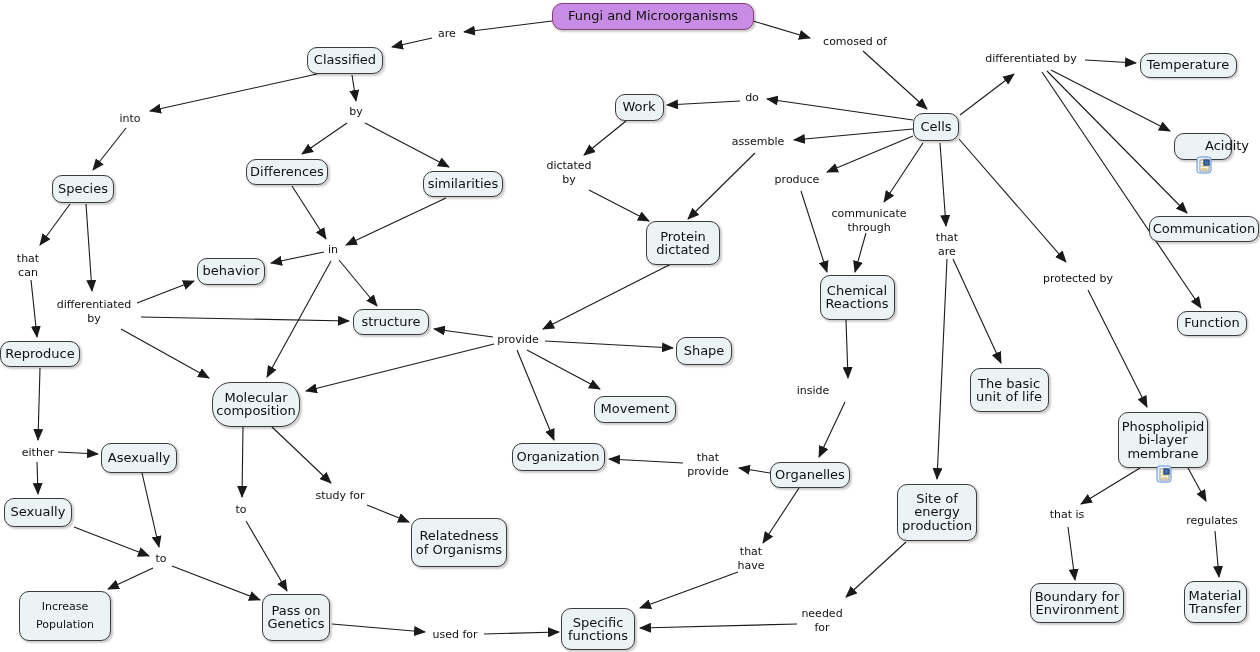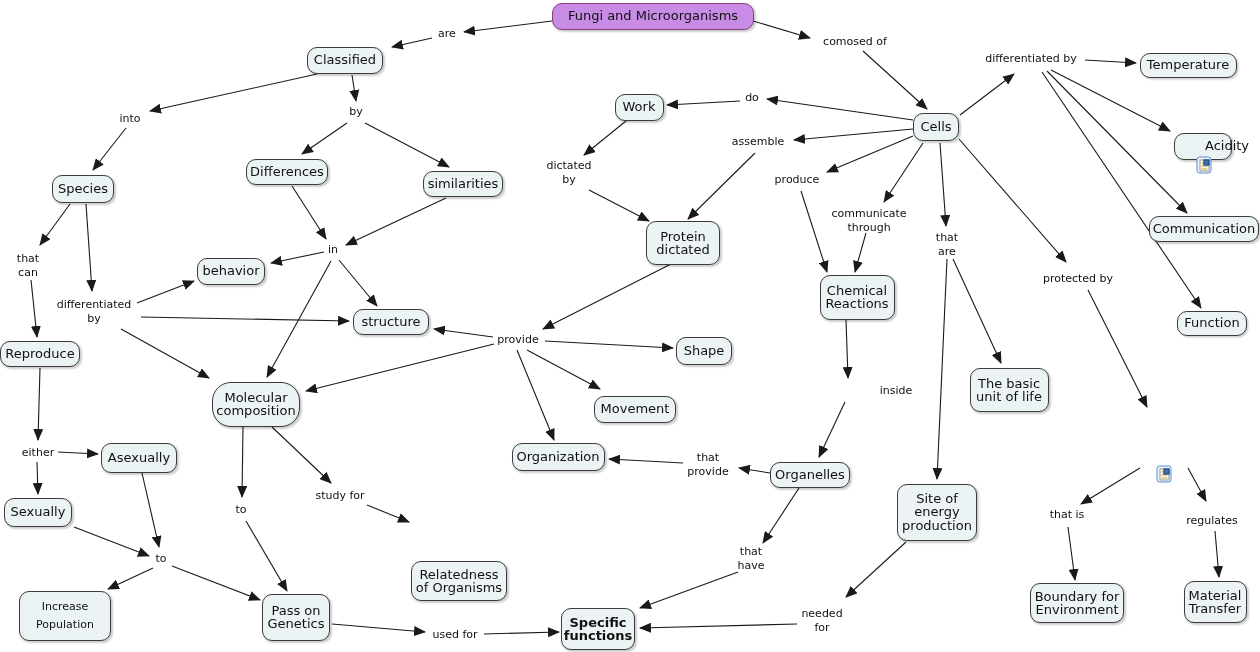--- a/index.html
+++ b/index.html
@@ -137,24 +137,24 @@
     <div class="node" style="left: 353px; top: 309px; width: 76px; height: 26px;">structure</div>
     <div class="node" style="left: 212px; top: 381.5px; width: 88px; height: 45px; border-radius: 19px;">Molecular
 composition</div>
     <div class="node" style="left: 0px; top: 341px; width: 80px; height: 26px;">Reproduce</div>
     <div class="node" style="left: 101px; top: 443px; width: 76px; height: 30px;">Asexually</div>
     <div class="node" style="left: 4px; top: 497.5px; width: 68px; height: 29px;">Sexually</div>
     <div class="node big" style="left: 19px; top: 591px; width: 92px; height: 50px;">Increase
 Population</div>
     <div class="node" style="left: 262px; top: 593.5px; width: 68px; height: 47px;">Pass on
 Genetics</div>
-    <div class="node" style="left: 411px; top: 518px; width: 96px; height: 40px; margin-top: 43px;">Relatedness
+    <div class="node" style="left: 411px; top: 518px; width: 96px; height: 49px;">Relatedness
 of Organisms</div>
     <div class="node" style="left: 511.5px; top: 443px; width: 93px; height: 28px;">Organization</div>
-    <div class="node" style="left: 561px; top: 608px; width: 74px; height: 42px; font-weight: bold;">Specific
+    <div class="node" style="left: 561px; top: 608px; width: 74px; height: 42px;">Specific
 functions</div>
     <div class="node" style="left: 594px; top: 395.5px; width: 82px; height: 27px;">Movement</div>
     <div class="node" style="left: 676px; top: 337px; width: 56px; height: 28px;">Shape</div>
     <div class="node" style="left: 646px; top: 221px; width: 74px; height: 44px;">Protein
 dictated</div>
     <div class="node" style="left: 614.5px; top: 93.5px; width: 49px; height: 27px;">Work</div>
     <div class="node" style="left: 807.5px; top: 274.5px; width: 75px; height: 45px; margin-left: 12px;">Chemical
 Reactions</div>
     <div class="node" style="left: 770px; top: 462px; width: 80px; height: 26px;">Organelles</div>
     <div class="node" style="left: 913px; top: 113px; width: 46px; height: 28px;">Cells</div>
@@ -168,20 +168,23 @@
       </span>
       <span class="thumb"></span>
     </div>
     <div class="node" style="left: 1149px; top: 216px; width: 110px; height: 26px;">Communication</div>
     <div class="node" style="left: 1177px; top: 310.5px; width: 70px; height: 25px;">Function</div>
     <div class="node" style="left: 969.5px; top: 368px; width: 79px; height: 44px;">The basic
 unit of life</div>
     <div class="node" style="left: 897px; top: 483.5px; width: 80px; height: 57px;">Site of
 energy
 production</div>
+    <div class="node" style="left: 1118px; top: 412px; width: 90px; height: 56px;">Phospholipid
+bi-layer
+membrane</div>
     <div class="resource-icon" style="left: 1164px; top: 474px;">
       <span class="page">
         <i></i>
         <i></i>
         <i></i>
       </span>
       <span class="thumb"></span>
     </div>
     <div class="node" style="left: 1030px; top: 583px; width: 94px; height: 40px;">Boundary for
 Environment</div>
@@ -201,21 +204,21 @@
     <div class="link-label" style="left: 752px; top: 98px;">do</div>
     <div class="link-label" style="left: 758px; top: 142px;">assemble</div>
     <div class="link-label" style="left: 797px; top: 180px;">produce</div>
     <div class="link-label" style="left: 869px; top: 220px;">communicate
 through</div>
     <div class="link-label" style="left: 947px; top: 244px;">that
 are</div>
     <div class="link-label" style="left: 1031px; top: 59px;">differentiated by</div>
     <div class="link-label" style="left: 1078px; top: 279px;">protected by</div>
     <div class="link-label" style="left: 518px; top: 340px;">provide</div>
-    <div class="link-label" style="left: 884px; top: 391px; padding-left: 24px;">inside</div>
+    <div class="link-label" style="left: 801px; top: 391px; padding-left: 24px;">inside</div>
     <div class="link-label" style="left: 708px; top: 464px;">that
 provide</div>
     <div class="link-label" style="left: 751px; top: 558px;">that
 have</div>
     <div class="link-label" style="left: 38px; top: 453px;">either</div>
     <div class="link-label" style="left: 161px; top: 559px;">to</div>
     <div class="link-label" style="left: 241px; top: 510px;">to</div>
     <div class="link-label" style="left: 340px; top: 496px;">study for</div>
     <div class="link-label" style="left: 455px; top: 635px;">used for</div>
     <div class="link-label" style="left: 822px; top: 620px;">needed

